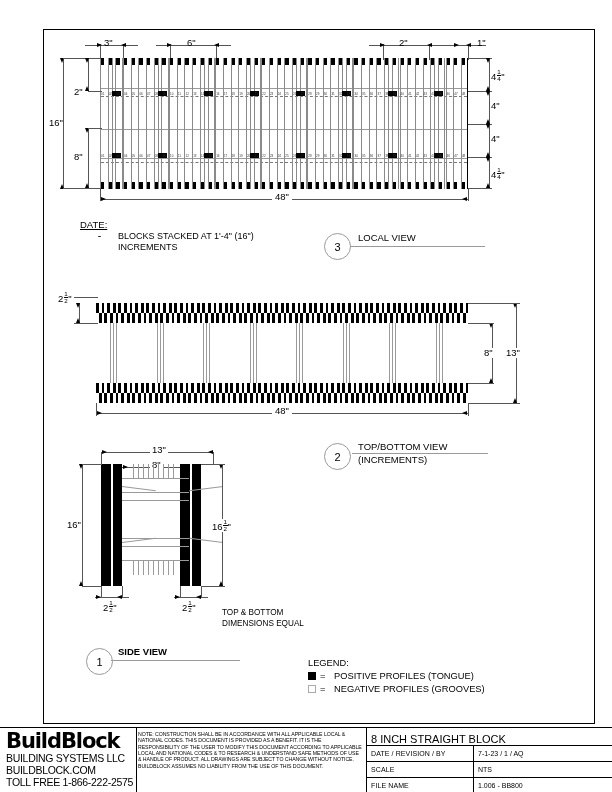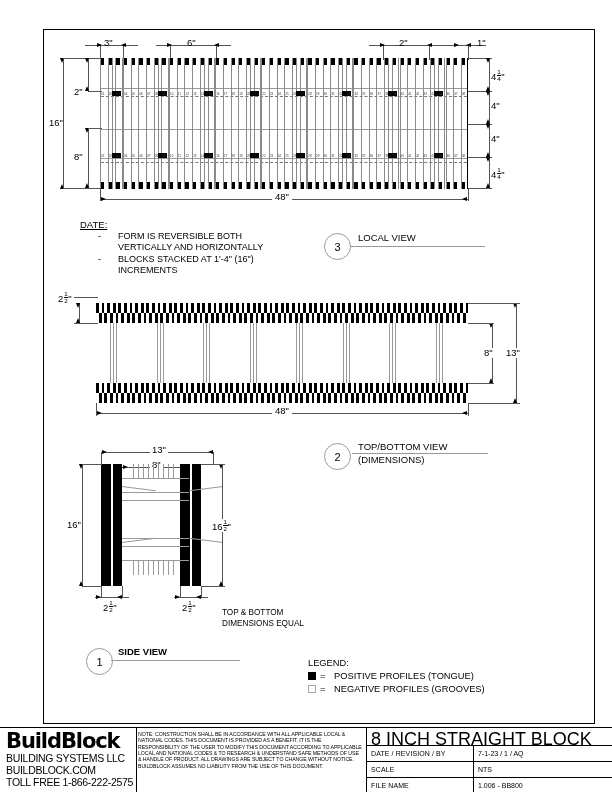--- a/index.html
+++ b/index.html
@@ -69,21 +69,21 @@
 
   
   #title-block{position:absolute;left:0;top:727px;width:612px;height:65px;border-top:1px solid #000;box-sizing:border-box;}
   #tb-logo{position:absolute;left:6px;top:2px;width:129px;height:62px;}
   .brand{font-weight:bold;font-size:21px;letter-spacing:-1.1px;line-height:22px;font-family:"DejaVu Sans",sans-serif;}
   .brand-sub{font-size:10.5px;line-height:12px;letter-spacing:-.3px;}
   #tb-note{position:absolute;left:138px;top:3px;width:224px;font-size:5.2px;line-height:6.35px;
       letter-spacing:-0.05px;text-transform:uppercase;}
   .tb-vline{position:absolute;top:0;width:1px;height:65px;background:#000;}
   #tb-right{position:absolute;left:367px;top:0;width:245px;height:65px;}
-  #tb-title{position:absolute;left:4px;top:4px;font-size:18px;line-height:15px;}
+  #tb-title{position:absolute;left:4px;top:4px;font-size:11px;line-height:15px;}
   .tb-row{position:absolute;left:0;width:245px;height:16px;border-top:1px solid #000;box-sizing:border-box;}
   .tb-key{position:absolute;left:4px;top:3.5px;font-size:7px;line-height:8px;letter-spacing:.1px;}
   .tb-val{position:absolute;left:111px;top:3.5px;font-size:7px;line-height:8px;}
   .tb-split{position:absolute;left:106px;width:1px;background:#000;}
 </style>
 </head>
 <body>
 
 <div class="page">
 
@@ -455,22 +455,20 @@
     <div class="arrowR" style="left:101px;top:196.5px;"></div>
     <div class="arrowL" style="left:462px;top:196.5px;"></div>
     <div class="dimtxt" style="left:272px;top:192px;background:#fff;padding:0 3px;">48"</div>
   </div>
 
   <div id="note-block">
     <div class="nt-title">DATE:</div>
     <ul>
       <li>
         <span class="dash">-</span>
-        <span style="white-space:pre-line;">FORM IS REVERSIBLE BOTH
-VERTICALLY AND HORIZONTALLY</span>
       </li>
       <li>
         <span class="dash">-</span>
         <span style="white-space:pre-line;">BLOCKS STACKED AT 1'-4" (16")
 INCREMENTS</span>
       </li>
     </ul>
   </div>
 
   <div class="bubble" style="left:324px;top:233px;">
@@ -819,21 +817,21 @@
     <div class="arrowR" style="left:97px;top:410.5px;"></div>
     <div class="arrowL" style="left:462px;top:410.5px;"></div>
     <div class="dimtxt" style="left:272px;top:406px;background:#fff;padding:0 3px;">48"</div>
   </div>
 
   <div class="bubble" style="left:324px;top:443px;">
     <span>2</span>
   </div>
   <div class="bubble-txt" style="left:358px;top:441px;">TOP/BOTTOM VIEW</div>
   <div class="bubble-rule" style="left:352px;top:453px;width:136px;"></div>
-  <div class="bubble-txt" style="left:358px;top:454px;">(DIMENSIONS)</div>
+  <div class="bubble-txt" style="left:358px;top:454px;">(INCREMENTS)</div>
 
   <div id="side-view-group">
 
     <div class="hline thin" style="left:101px;top:452px;width:113px;"></div>
     <div class="arrowR" style="left:102px;top:449.5px;"></div>
     <div class="arrowL" style="left:208px;top:449.5px;"></div>
     <div class="vline thin" style="left:101px;top:452px;height:12px;"></div>
     <div class="vline thin" style="left:213px;top:452px;height:12px;"></div>
     <div class="dimtxt" style="left:150px;top:445px;background:#fff;padding:0 2px;">13"</div>
 

